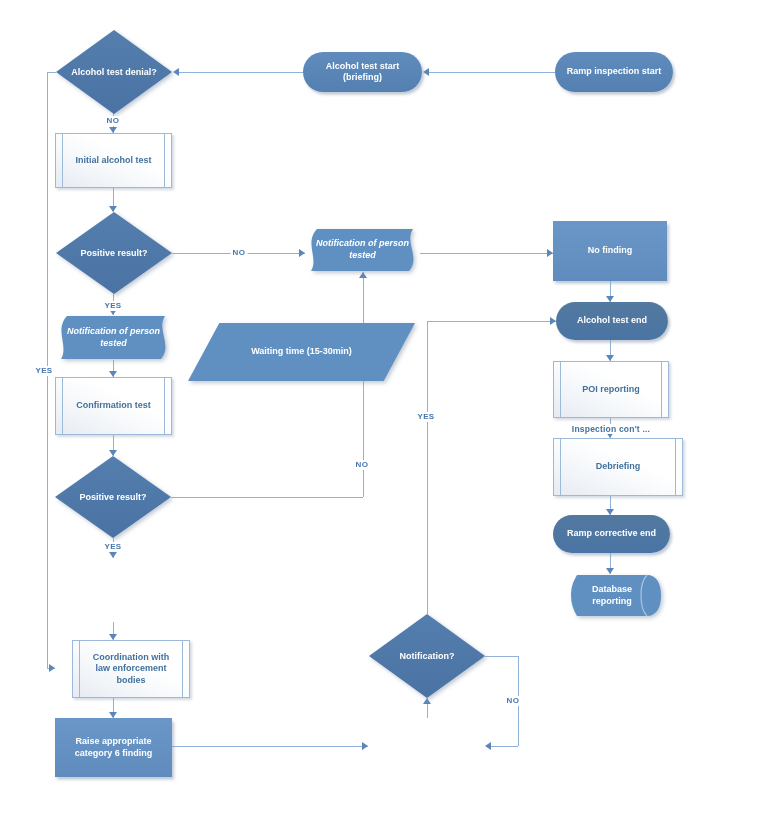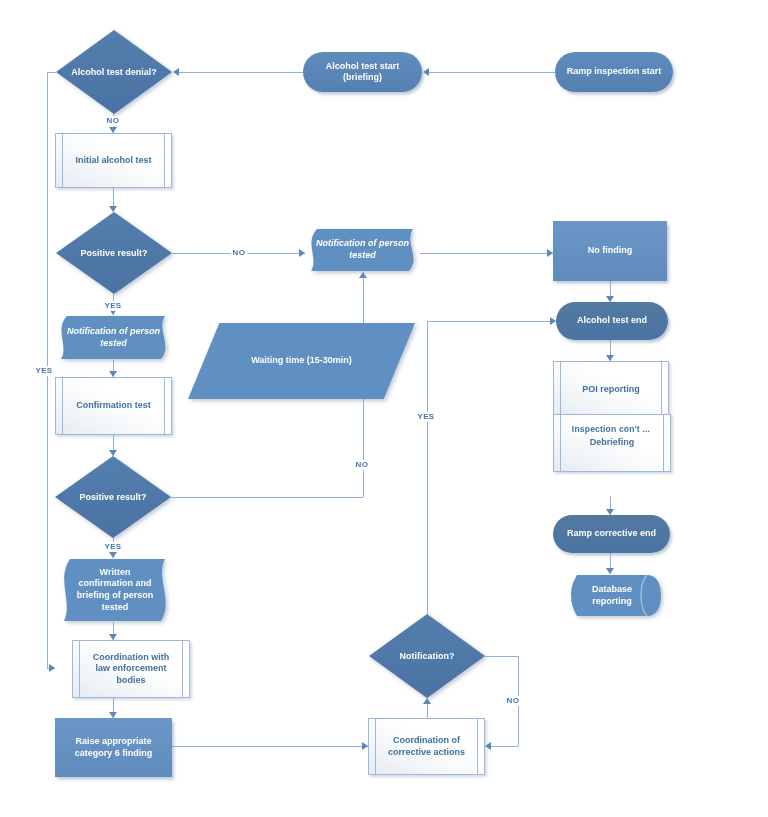--- a/index.html
+++ b/index.html
@@ -174,50 +174,43 @@
   <div class="shapewrap" style="left:55px;top:456px;width:116px;height:82px;">
     <div class="diamond">Positive result?</div>
   </div>
   <div class="shapewrap" style="left:369px;top:614px;width:116px;height:84px;">
     <div class="diamond">Notification?</div>
   </div>
 
   <div class="node subproc" style="left:55px;top:133px;width:117px;height:55px;">Initial alcohol test</div>
   <div class="node subproc" style="left:55px;top:377px;width:117px;height:58px;">Confirmation test</div>
   <div class="node subproc" style="left:553px;top:361px;width:116px;height:57px;">POI reporting</div>
-  <div class="node subproc" style="left:553px;top:414px;width:118px;height:58px;">Debriefing</div>
+  <div class="node subproc" style="left:553px;top:438px;width:130px;height:58px;">Debriefing</div>
   <div class="node subproc" style="left:72px;top:640px;width:118px;height:58px;">Coordination with law enforcement bodies</div>
-  <div class="node subproc" style="left:368px;top:718px;width:117px;height:57px;">Coordination of corrective actions</div>
 
   <div class="node bluerect" style="left:553px;top:221px;width:114px;height:60px;">No finding</div>
   <div class="node bluerect" style="left:55px;top:718px;width:117px;height:59px;padding:0 12px;">Raise appropriate category 6 finding</div>
 
   <div class="shapewrap" style="left:305px;top:228px;width:115px;height:44px;">
     <svg class="svgshape" viewBox="0 0 115 44" preserveAspectRatio="none">
       <path d="M 12,1 L 108,1 C 99,15 116,29 104,43 L 6,43 C 14,30 -1,15 12,1 Z" fill="#6090c2"></path>
     </svg>
     <div class="svgtext italic" style="padding:0 8px;">Notification of person tested</div>
   </div>
 
   <div class="shapewrap" style="left:55px;top:315px;width:117px;height:45px;">
     <svg class="svgshape" viewBox="0 0 117 45" preserveAspectRatio="none">
       <path d="M 12,1 L 110,1 C 101,15 118,30 106,44 L 6,44 C 14,31 -1,15 12,1 Z" fill="#6090c2"></path>
     </svg>
     <div class="svgtext italic" style="padding:0 8px;">Notification of person tested</div>
   </div>
 
-  <div class="shapewrap" style="left:58px;top:558px;width:114px;height:64px;">
-    <svg class="svgshape" viewBox="0 0 114 64" preserveAspectRatio="none">
-      <path d="M 12,1 L 107,1 C 97,20 116,42 103,63 L 6,63 C 15,44 -2,22 12,1 Z" fill="#6090c2"></path>
-    </svg>
-    <div class="svgtext" style="padding:0 15px;">Written confirmation and briefing of person tested</div>
-  </div>
 
   <div class="shapewrap" style="left:188px;top:323px;width:159px;height:42px;">
-    <div class="para" style="padding:17px 34px;">Waiting time (15-30min)</div>
+    <div class="para" style="padding:8px 34px;">Waiting time (15-30min)</div>
   </div>
 
   <div class="shapewrap" style="left:570px;top:574px;width:92px;height:43px;">
     <svg class="svgshape" viewBox="0 0 92 43" preserveAspectRatio="none">
       <path d="M 7,1 L 77,1 C 86,1 91,9 91,21.5 C 91,34 86,42 77,42 L 7,42 C 3,35 1,29 1,21.5 C 1,13 3,8 7,1 Z" fill="#6090c2"></path>
       <path d="M 77,1 C 69,9 69,34 77,42" fill="none" stroke="#a9c4e2" stroke-width="1.2"></path>
     </svg>
     <div class="svgtext" style="padding:0 18px 0 10px;">Database reporting</div>
   </div>
 

